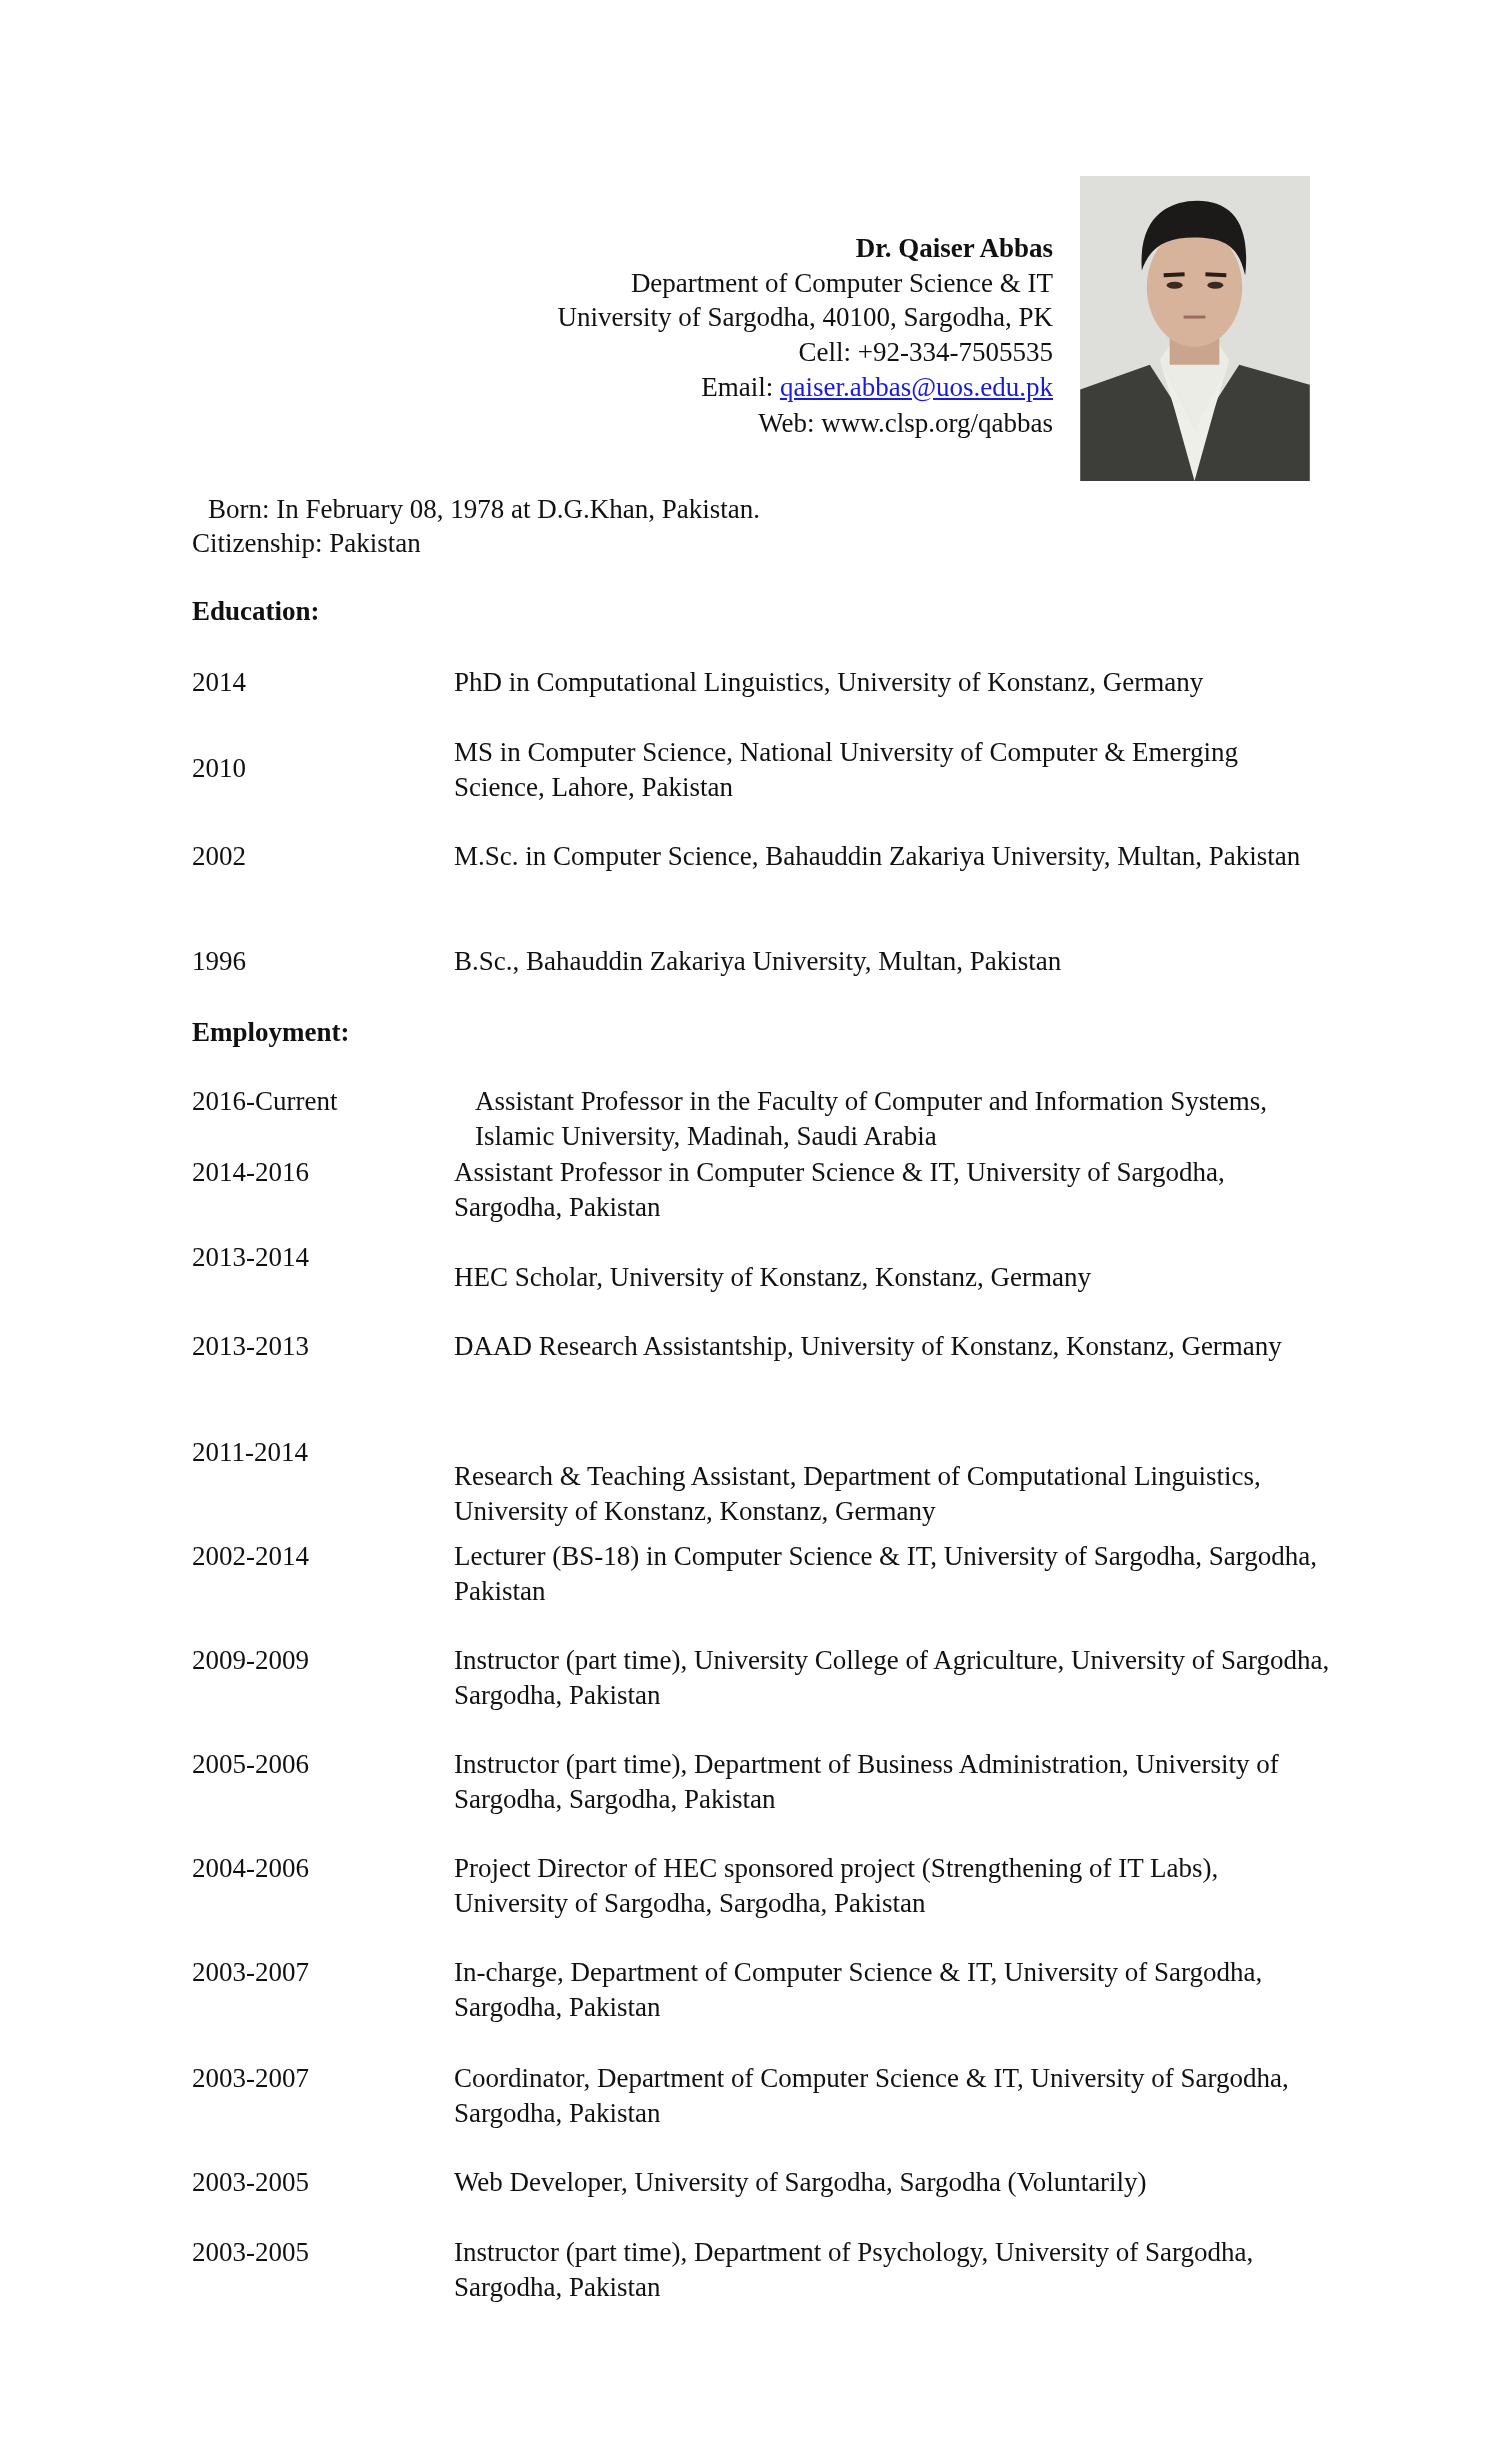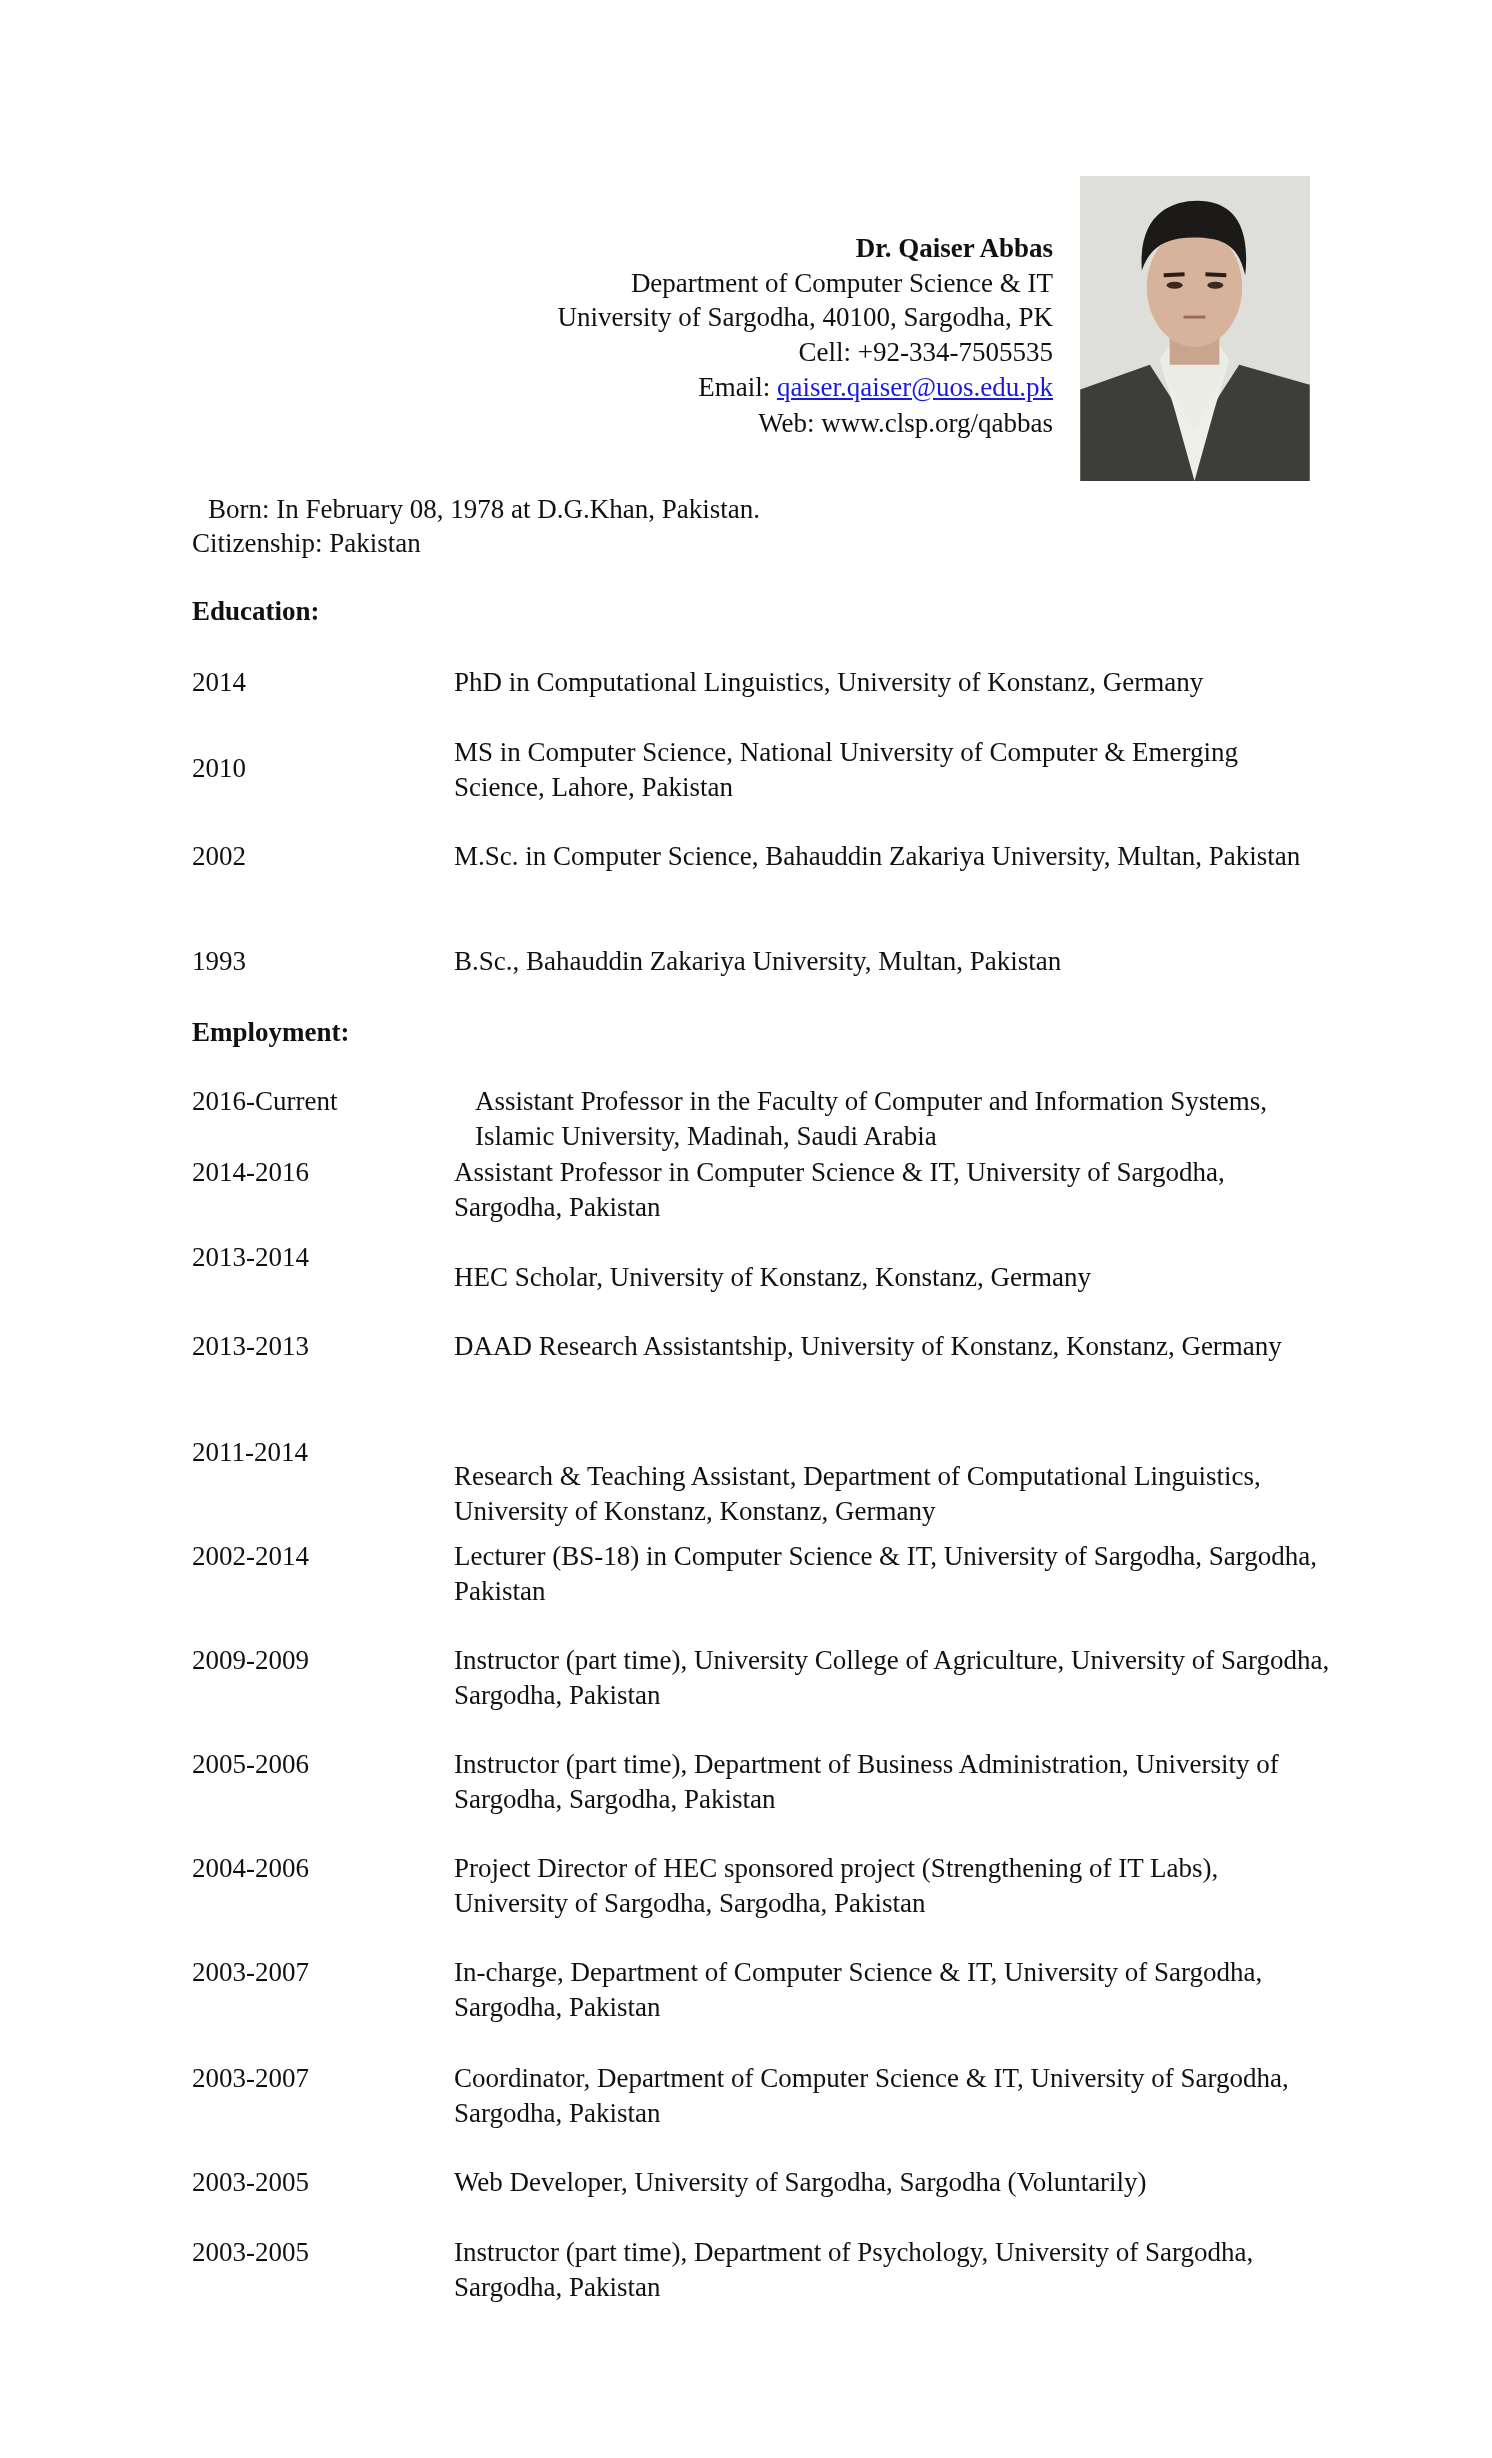--- a/index.html
+++ b/index.html
@@ -14,21 +14,21 @@
   .date { left:192px; line-height:35px; white-space:nowrap; }
   .desc { left:454px; width:876px; line-height:35px; }
 </style>
 </head>
 <body>
 
 <div class="abs hdr bold" style="top:231px;">Dr. Qaiser Abbas</div>
 <div class="abs hdr" style="top:266px;">Department of Computer Science &amp; IT</div>
 <div class="abs hdr" style="top:300px;">University of Sargodha, 40100, Sargodha, PK</div>
 <div class="abs hdr" style="top:335px;">Cell: +92-334-7505535</div>
-<div class="abs hdr" style="top:370px;"><span>Email: </span><span class="link">qaiser.qaiser@uos.edu.pk</span></div>
+<div class="abs hdr" style="top:370px;"><span>Email: </span><span class="link">qaiser.abbas@uos.edu.pk</span></div>
 <div class="abs hdr" style="top:406px;">Web: www.clsp.org/qabbas</div>
 
 <div class="abs photo">
   <svg width="230" height="305" viewBox="0 0 231 307">
     <rect width="231" height="307" fill="#dedfda"></rect>
     <path d="M0 215 L70 190 L115 260 L160 190 L231 210 L231 307 L0 307 Z" fill="#3d3d39"></path>
     <path d="M80 185 L115 255 L150 185 L140 170 L90 170 Z" fill="#ecece6"></path>
     <path d="M95 235 L115 307 L135 235 L150 185 L115 255 L80 185 Z" fill="#efefe9"></path>
     <rect x="90" y="150" width="50" height="40" fill="#c9a58e"></rect>
     <ellipse cx="115" cy="112" rx="48" ry="60" fill="#d7b39c"></ellipse>
@@ -48,21 +48,21 @@
 
 <div class="abs date" style="top:665px;">2014</div>
 <div class="abs desc" style="top:665px;">PhD in Computational Linguistics, University of Konstanz, Germany</div>
 
 <div class="abs date" style="top:735px;margin-top:16px;">2010</div>
 <div class="abs desc" style="top:735px;">MS in Computer Science, National University of Computer &amp; Emerging Science, Lahore, Pakistan</div>
 
 <div class="abs date" style="top:839px;">2002</div>
 <div class="abs desc" style="top:839px;">M.Sc. in Computer Science, Bahauddin Zakariya University, Multan, Pakistan</div>
 
-<div class="abs date" style="top:944px;">1993</div>
+<div class="abs date" style="top:944px;">1996</div>
 <div class="abs desc" style="top:944px;">B.Sc., Bahauddin Zakariya University, Multan, Pakistan</div>
 
 <div class="abs line bold" style="top:1015px;">Employment:</div>
 
 <div class="abs date" style="top:1084px;">2016-Current</div>
 <div class="abs desc" style="top:1084px;margin-left:21px;">Assistant Professor in the Faculty of Computer and Information Systems, Islamic University, Madinah, Saudi Arabia</div>
 
 <div class="abs date" style="top:1155px;">2014-2016</div>
 <div class="abs desc" style="top:1155px;">Assistant Professor in Computer Science &amp; IT, University of Sargodha, Sargodha, Pakistan</div>
 

